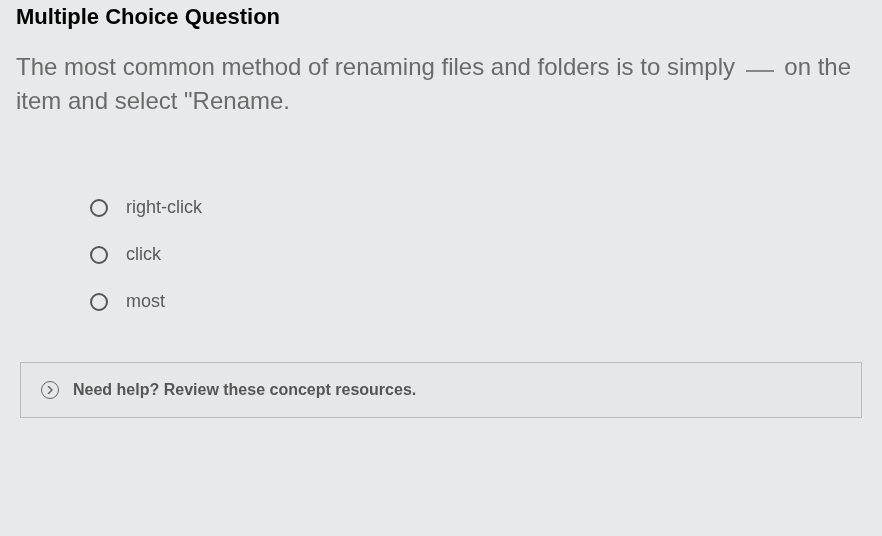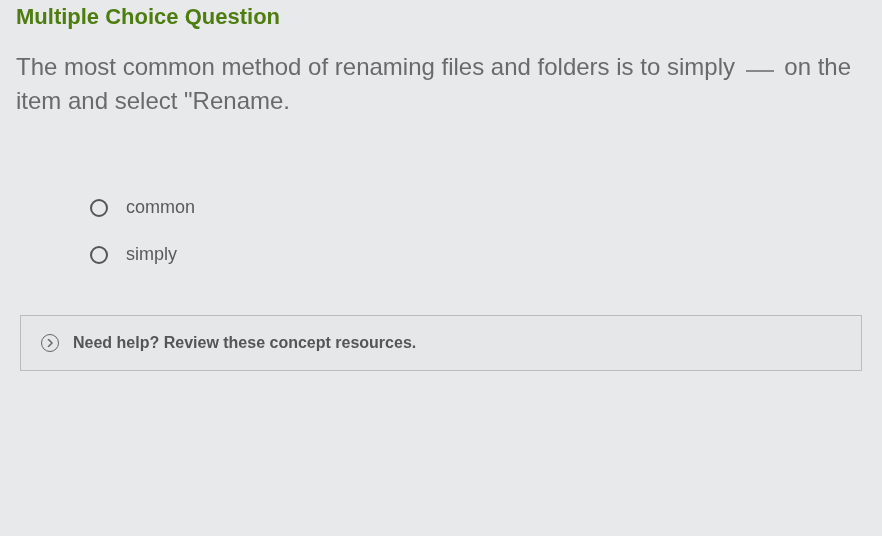--- a/index.html
+++ b/index.html
@@ -15,21 +15,21 @@
       color: #4a4a4a;
       padding: 0;
       overflow: hidden;
     }
     .container {
       padding: 0 16px;
     }
     .question-header {
       font-size: 22px;
       font-weight: bold;
-      color: #4d7c0f;
+      color: #000000;
       padding-top: 4px;
       padding-bottom: 20px;
     }
     .question-text {
       font-size: 24px;
       color: #6a6a6a;
       line-height: 1.4;
       padding-bottom: 80px;
     }
     .blank {
@@ -98,25 +98,29 @@
 <div class="container">
   <div class="question-header">Multiple Choice Question</div>
 
   <div class="question-text">
     <span>The most common method of renaming files and folders is to simply </span><span class="blank"></span><span> on the item and select "Rename.</span>
   </div>
 
   <div class="options">
     <div class="option">
       <span class="radio"></span>
-      <span class="option-label">common</span>
+      <span class="option-label">right-click</span>
     </div>
     <div class="option">
       <span class="radio"></span>
-      <span class="option-label">simply</span>
+      <span class="option-label">click</span>
+    </div>
+    <div class="option">
+      <span class="radio"></span>
+      <span class="option-label">most</span>
     </div>
   </div>
 </div>
 
 <div class="help-box">
   <span class="help-icon">
     <svg viewBox="0 0 6 8">
         <path d="M1 0 L5 4 L1 8" fill="none" stroke="#666" stroke-width="1.5"></path>
       </svg>
   </span>

